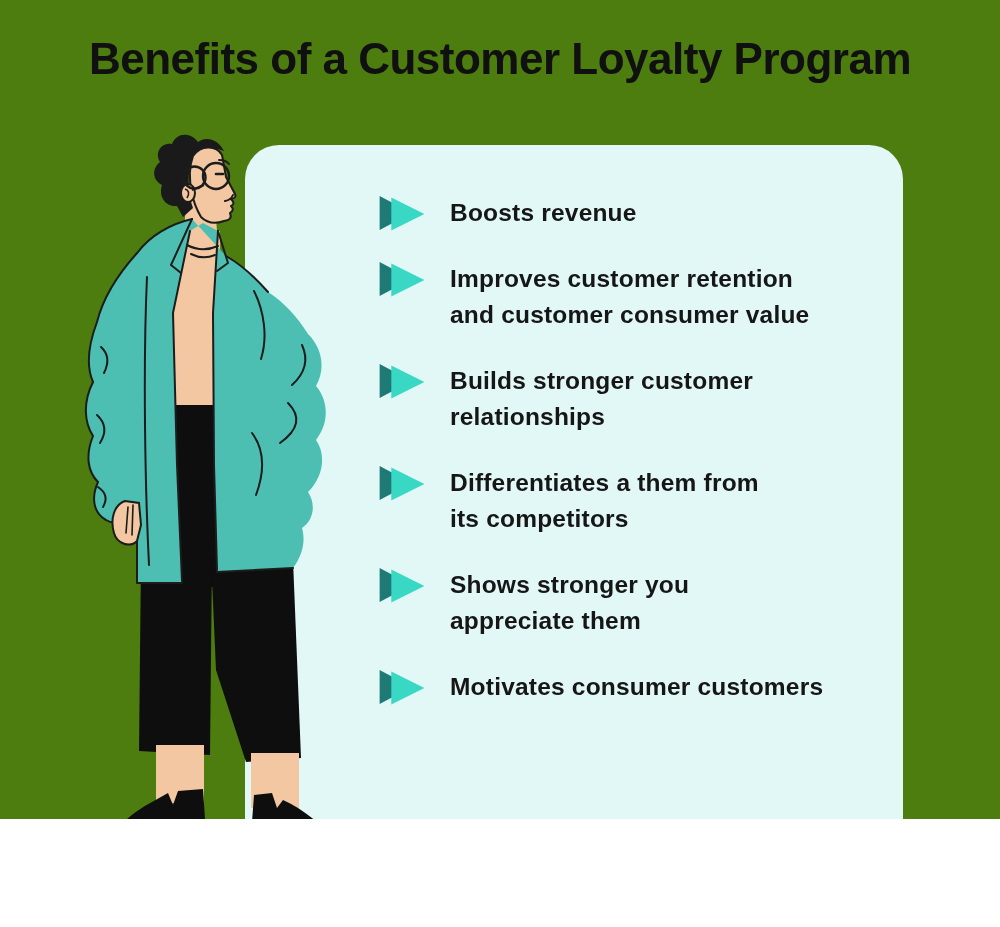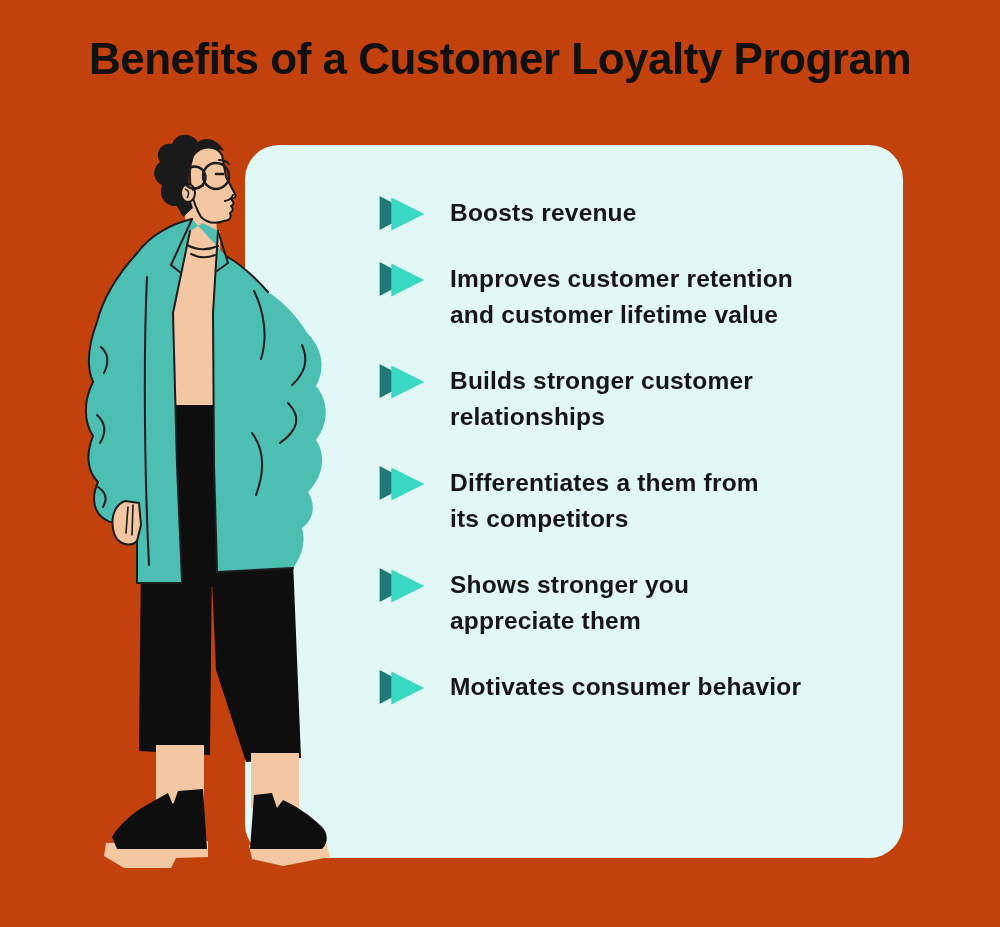--- a/index.html
+++ b/index.html
@@ -1,18 +1,18 @@
 <!DOCTYPE html>
 <html><head>
 <meta charset="utf-8">
 <style>
   html,body { margin:0; padding:0; background:#ffffff; }
   .canvas {
-    position:relative; width:1000px; height:927px;
-    background:#c2410c; overflow:hidden;
+    position:relative; width:1000px; height:819px;
+    background:#4d7c0f; overflow:hidden;
     font-family:"Liberation Sans", sans-serif;
   }
   .title {
     position:absolute; top:34px; left:0; width:100%;
     margin:0; text-align:center;
     font-size:44px; font-weight:800; letter-spacing:-0.5px;
     color:#101010;
   }
   .panel {
     position:absolute; left:245px; top:145px;
@@ -49,21 +49,21 @@
           </svg>
         <div class="label">Boosts revenue</div>
       </div>
 
       <div class="row">
         <svg class="arrow-icon" viewBox="0 0 47 37">
             <path fill="#1F7A75" d="M1,1 L34,18.5 L1,36 Z"></path>
             <path fill="#38D8C5" d="M13,2.5 L47,19.5 L13,36.5 Z"></path>
           </svg>
         <div class="label">Improves customer retention
-and customer lifetime value</div>
+and customer consumer value</div>
       </div>
 
       <div class="row">
         <svg class="arrow-icon" viewBox="0 0 47 37">
             <path fill="#1F7A75" d="M1,1 L34,18.5 L1,36 Z"></path>
             <path fill="#38D8C5" d="M13,2.5 L47,19.5 L13,36.5 Z"></path>
           </svg>
         <div class="label">Builds stronger customer
 relationships</div>
       </div>
@@ -85,21 +85,21 @@
           </svg>
         <div class="label">Shows stronger you
 appreciate them</div>
       </div>
 
       <div class="row">
         <svg class="arrow-icon" viewBox="0 0 47 37">
             <path fill="#1F7A75" d="M1,1 L34,18.5 L1,36 Z"></path>
             <path fill="#38D8C5" d="M13,2.5 L47,19.5 L13,36.5 Z"></path>
           </svg>
-        <div class="label">Motivates consumer behavior</div>
+        <div class="label">Motivates consumer customers</div>
       </div>
 
     </div>
   </div>
 
   <svg class="person" viewBox="0 0 320 775" aria-hidden="true">
 
     <path fill="#F2C7A1" d="M147,86 L174,86 L178,140 L143,140 Z"></path>
     <path fill="#F2C7A1" d="M142,126 L180,126 L181,305 L129,305 L135,180 Z"></path>
 

